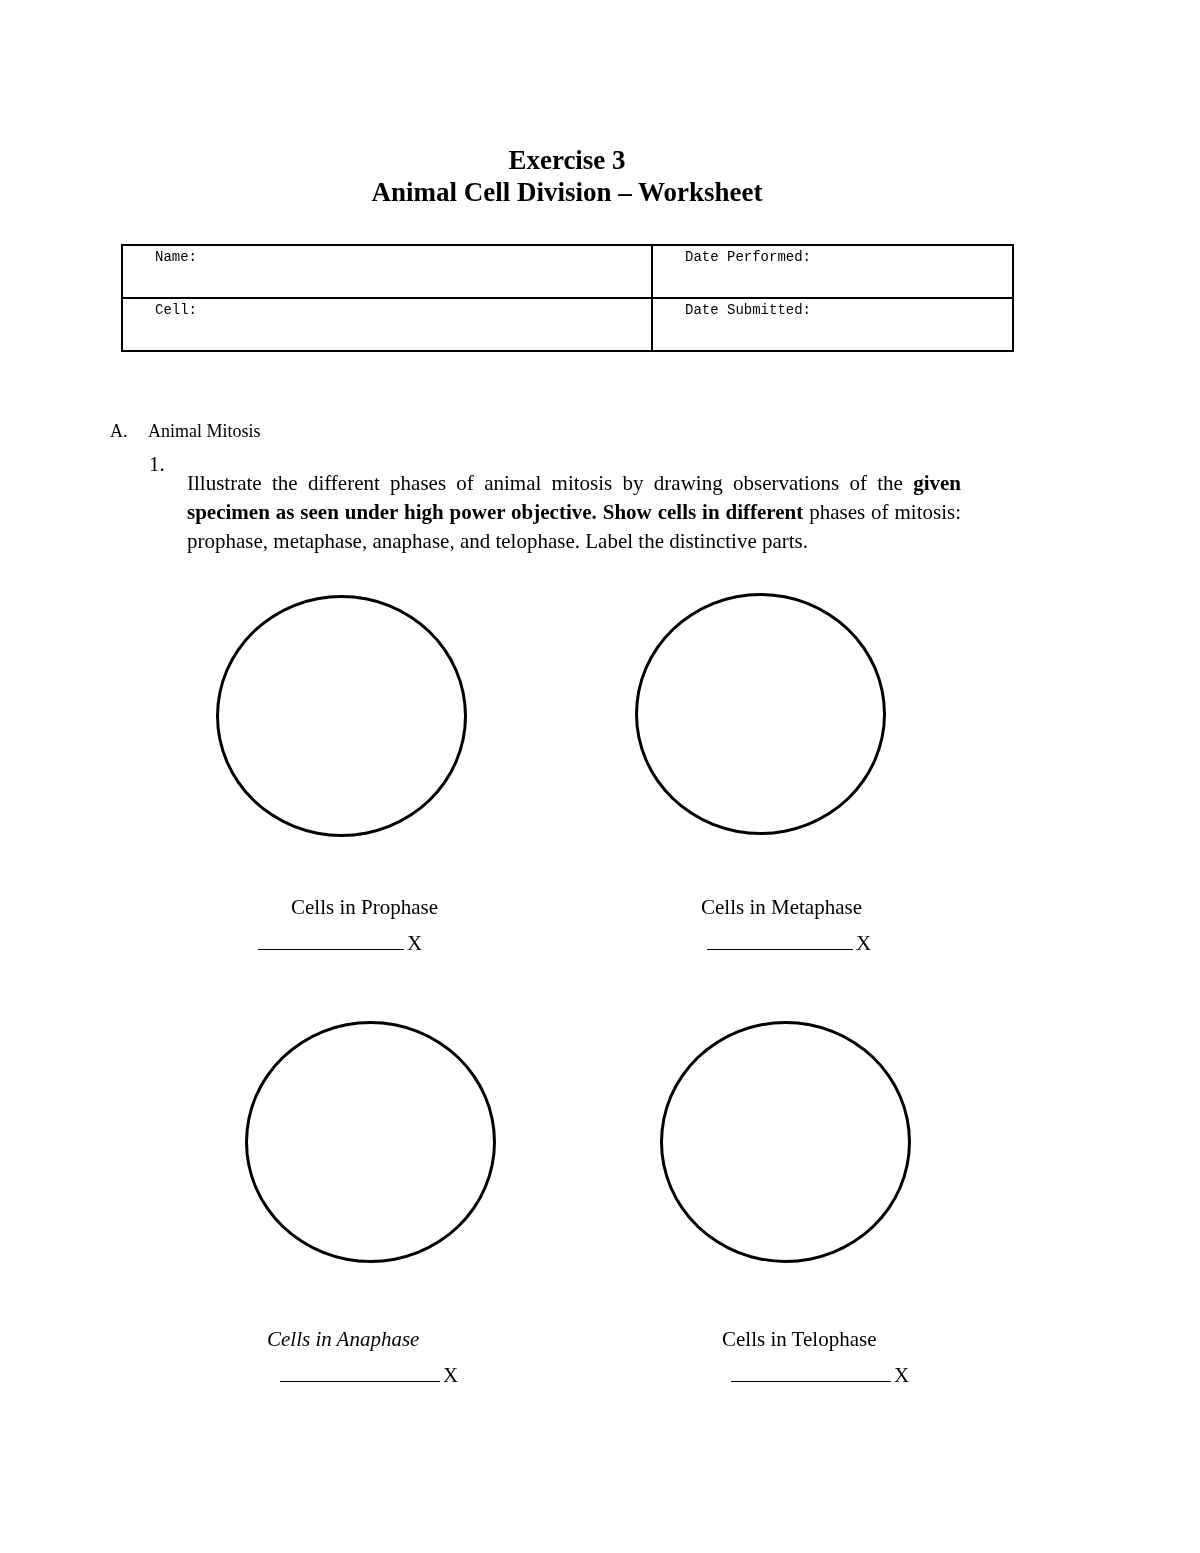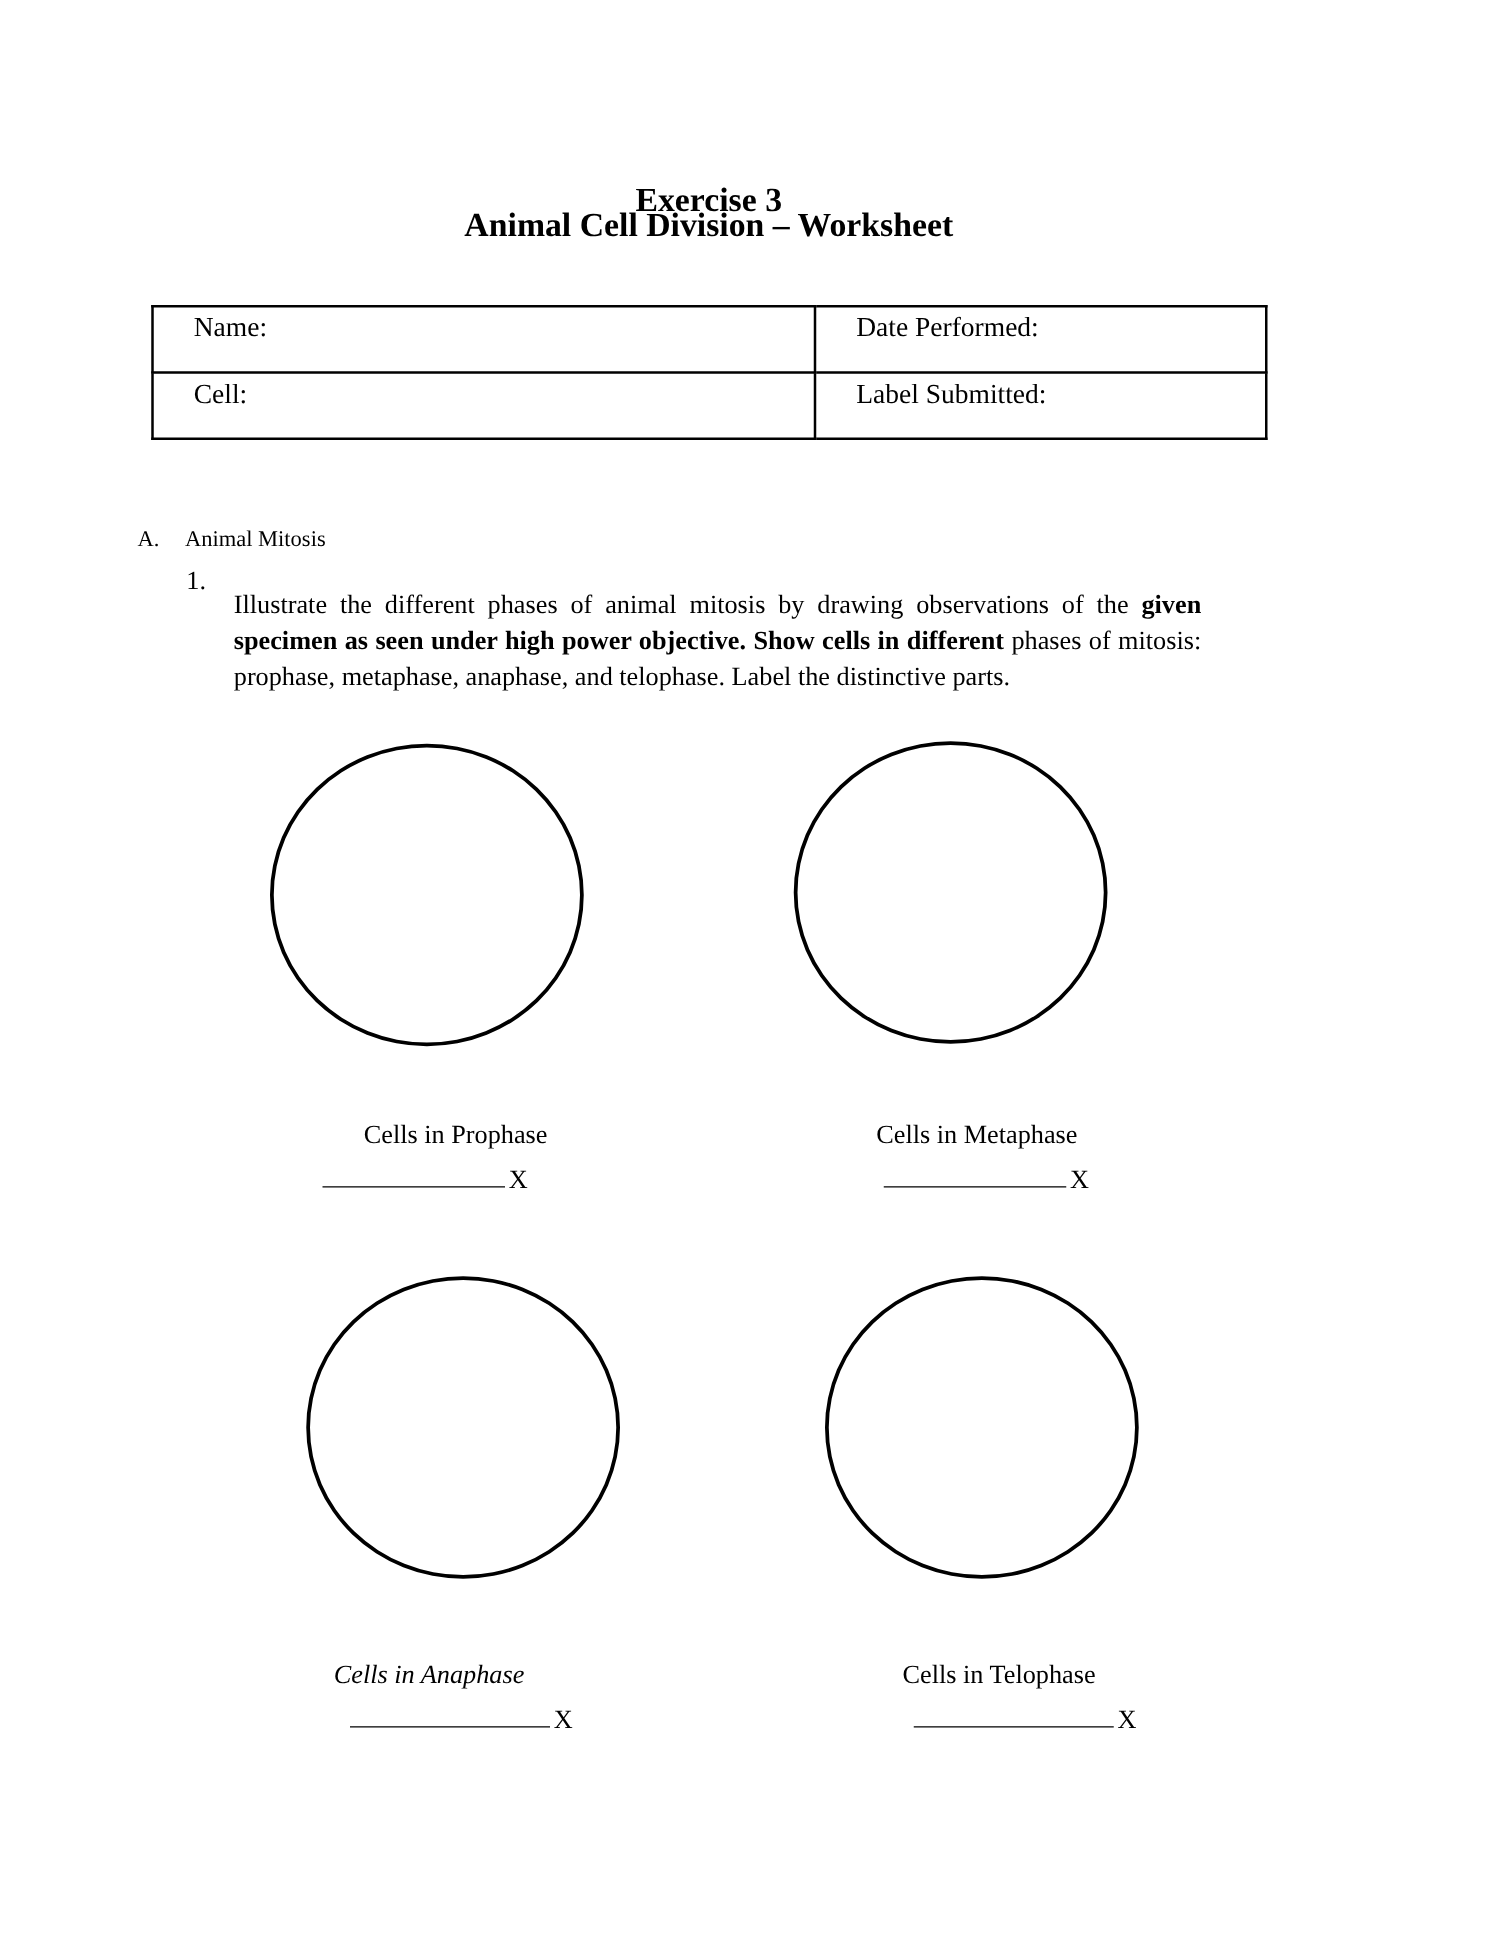--- a/index.html
+++ b/index.html
@@ -2,48 +2,48 @@
 <html><head>
   <meta charset="utf-8">
   <style>
     html, body { margin: 0; padding: 0; background: #ffffff; }
     body { width: 1200px; height: 1553px; position: relative; overflow: hidden;
            font-family: "Liberation Serif", "DejaVu Serif", serif; color: #000; }
     .abs { position: absolute; }
     .title { left: 0; width: 1134px; text-align: center; font-weight: bold; font-size: 27px; }
     .info-table { position: absolute; left: 121px; top: 244px; width: 893px; border-collapse: collapse; }
     .info-table td { border: 2px solid #000; height: 48px; vertical-align: top; padding: 3px 0 0 32px;
-                     font-size: 22px; }
+                     font-size: 14px; font-family: Liberation Mono, monospace; }
     .info-table td.c1 { width: 496px; }
     .section { left: 110px; top: 421px; font-size: 18px; }
     .section .letter { display: inline-block; width: 38px; }
     .item { left: 149px; top: 450px; width: 812px; font-size: 21px; line-height: 29px; }
     .item .num { position: absolute; left: 0; top: 0; width: 36px; }
     .item .body { margin-left: 38px; text-align: justify; margin-top: 19px; }
     .item b { font-weight: bold; }
     .circle { position: absolute; border: 3px solid #000; border-radius: 50%; box-sizing: border-box; background: #fff; }
     .caption { position: absolute; font-size: 21px; white-space: nowrap; }
     .mag { position: absolute; font-size: 21px; white-space: nowrap; }
     .mag .line { display: inline-block; border-bottom: 1.5px solid #000; height: 20px; vertical-align: baseline; margin-right: 3px; }
   </style>
 </head>
 <body>
 
 <div class="abs title" style="top:145px;">Exercise 3</div>
-<div class="abs title" style="top:165px;">Animal Cell Division – Worksheet</div>
+<div class="abs title" style="top:177px;">Animal Cell Division – Worksheet</div>
 
 <table class="info-table">
   <tbody>
       <tr>
     <td class="c1">Name:</td>
     <td>Date Performed:</td>
   </tr>
   <tr>
     <td class="c1">Cell:</td>
-    <td>Label Submitted:</td>
+    <td>Date Submitted:</td>
   </tr>
 </tbody>
   </table>
 
 <div class="abs section">
   <span class="letter">A.</span><span>Animal Mitosis</span>
 </div>
 
 <div class="abs item">
   <span class="num">1.</span>

